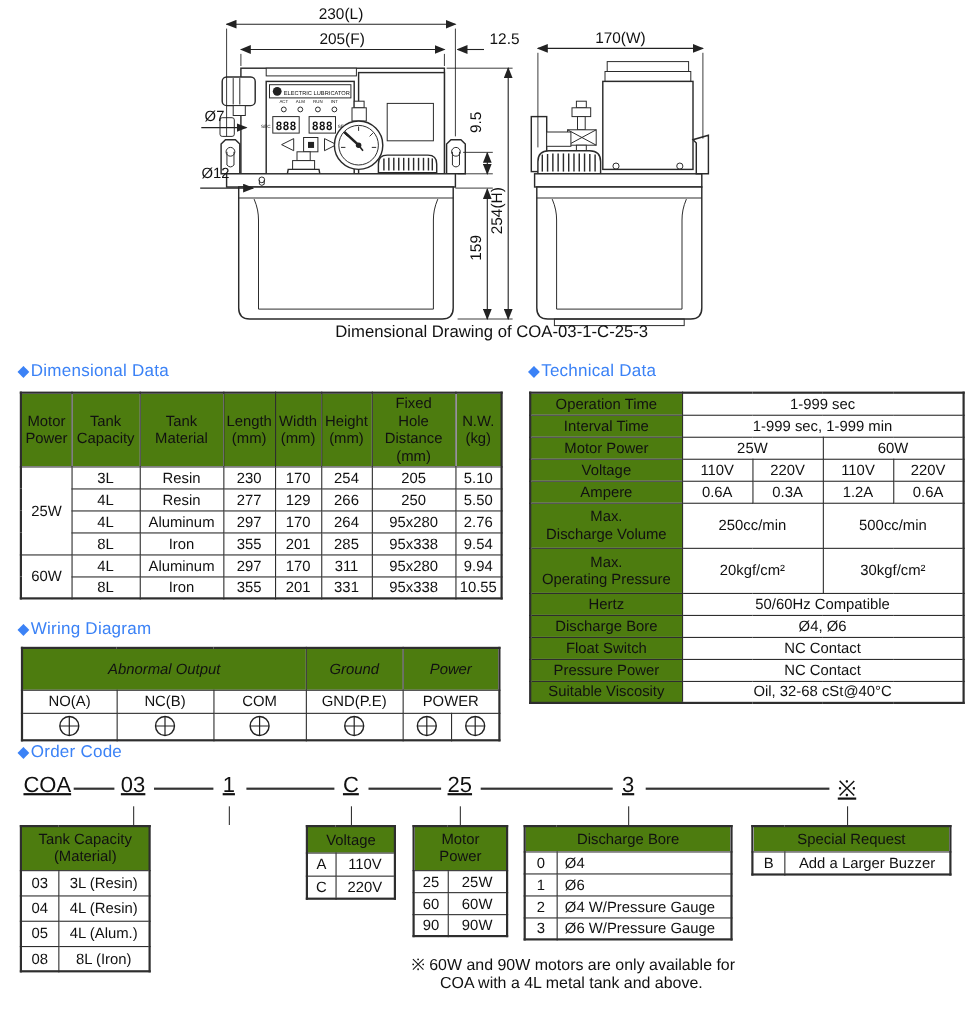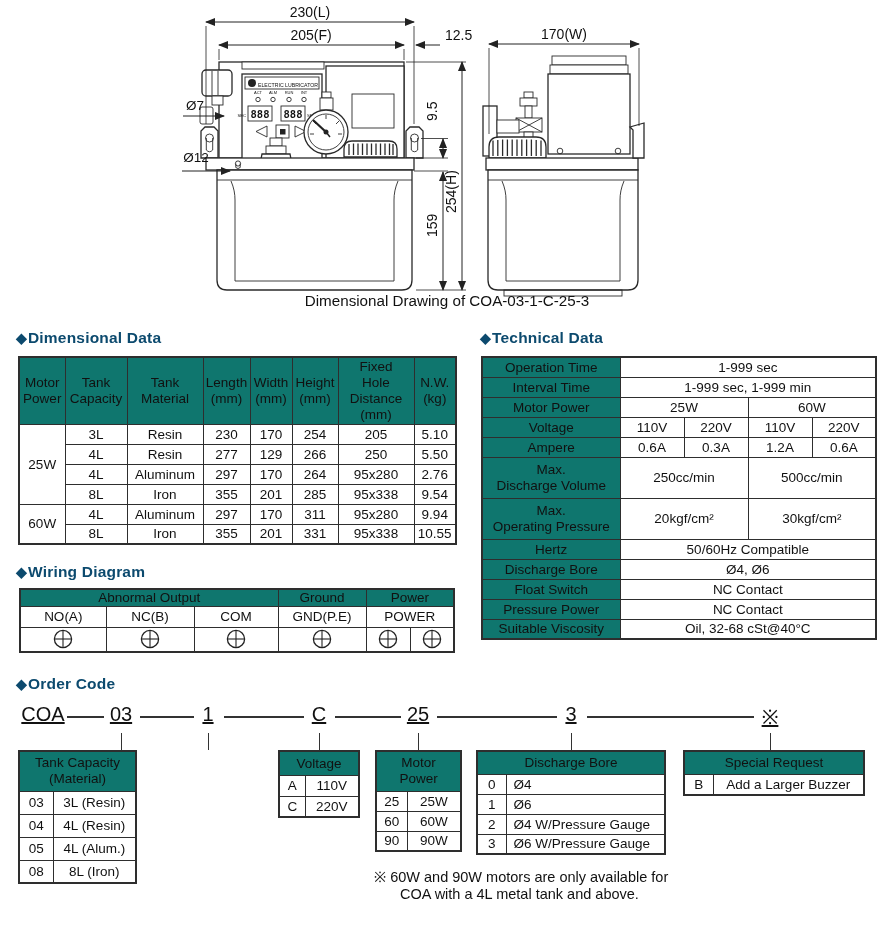--- a/index.html
+++ b/index.html
@@ -1,35 +1,35 @@
 <!DOCTYPE html>
 <html><head>
 <meta charset="utf-8">
 <style>
   html,body{margin:0;padding:0;background:#fff;}
   .page{position:relative;width:881px;height:927px;background:#ffffff;
         font-family:"Liberation Sans",sans-serif;color:#111;overflow:hidden;}
   svg text{font-family:"Liberation Sans",sans-serif;fill:#111;}
-  .heading{position:absolute;font-size:15.5px;font-weight:bold;color:#0c4a6e;letter-spacing:.2px;}
+  .heading{position:absolute;font-size:15.5px;font-weight:normal;color:#3b82f6;letter-spacing:.2px;}
   .heading .dia{margin-right:1px;font-size:14px;}
   table{border-collapse:collapse;table-layout:fixed;position:absolute;font-size:13.5px;
         text-align:center;color:#111;border:2px solid #2e2e2e;background:#fff;}
   td,th{border:1px solid #2e2e2e;padding:0 2px;font-weight:normal;overflow:hidden;}
-  .gray{background:#0f766e;}
+  .gray{background:#4d7c0f;}
   .pre{white-space:pre-line;line-height:1.18;}
   
   #dim-table{left:18px;top:356px;width:437px;}
   #dim-table thead tr{height:67px;}
   #dim-table tbody tr{height:20px;}
   
   #tech-table{left:481px;top:356px;width:394px;}
   .tr1{height:20px;} .tr2{height:41px;}
   
   #wiring-table{left:19px;top:588px;width:434px;}
-  #wiring-table .wr1{height:17px;} #wiring-table .wr2{height:21px;} #wiring-table .wr3{height:25px;}
+  #wiring-table .wr1{height:38px;font-style:italic;} #wiring-table .wr2{height:21px;} #wiring-table .wr3{height:25px;}
   .term{vertical-align:middle;}
   
   .oc-seg{position:absolute;top:703px;font-size:20px;text-align:center;text-decoration:underline;}
   .oc-dash{position:absolute;top:716px;height:0;border-top:2px solid #333;}
   .oc-vline{position:absolute;top:733px;height:17px;width:0;border-left:1.5px solid #333;}
   #tank-table{left:18px;top:750px;width:117px;}
   #tank-table .hd{height:40px;} #tank-table tbody tr{height:23px;}
   #act-table{left:152px;top:750px;width:108px;}
   #act-table .hd{height:24px;} #act-table tbody tr{height:21px;}
   #volt-table{left:278px;top:750px;width:80px;}

